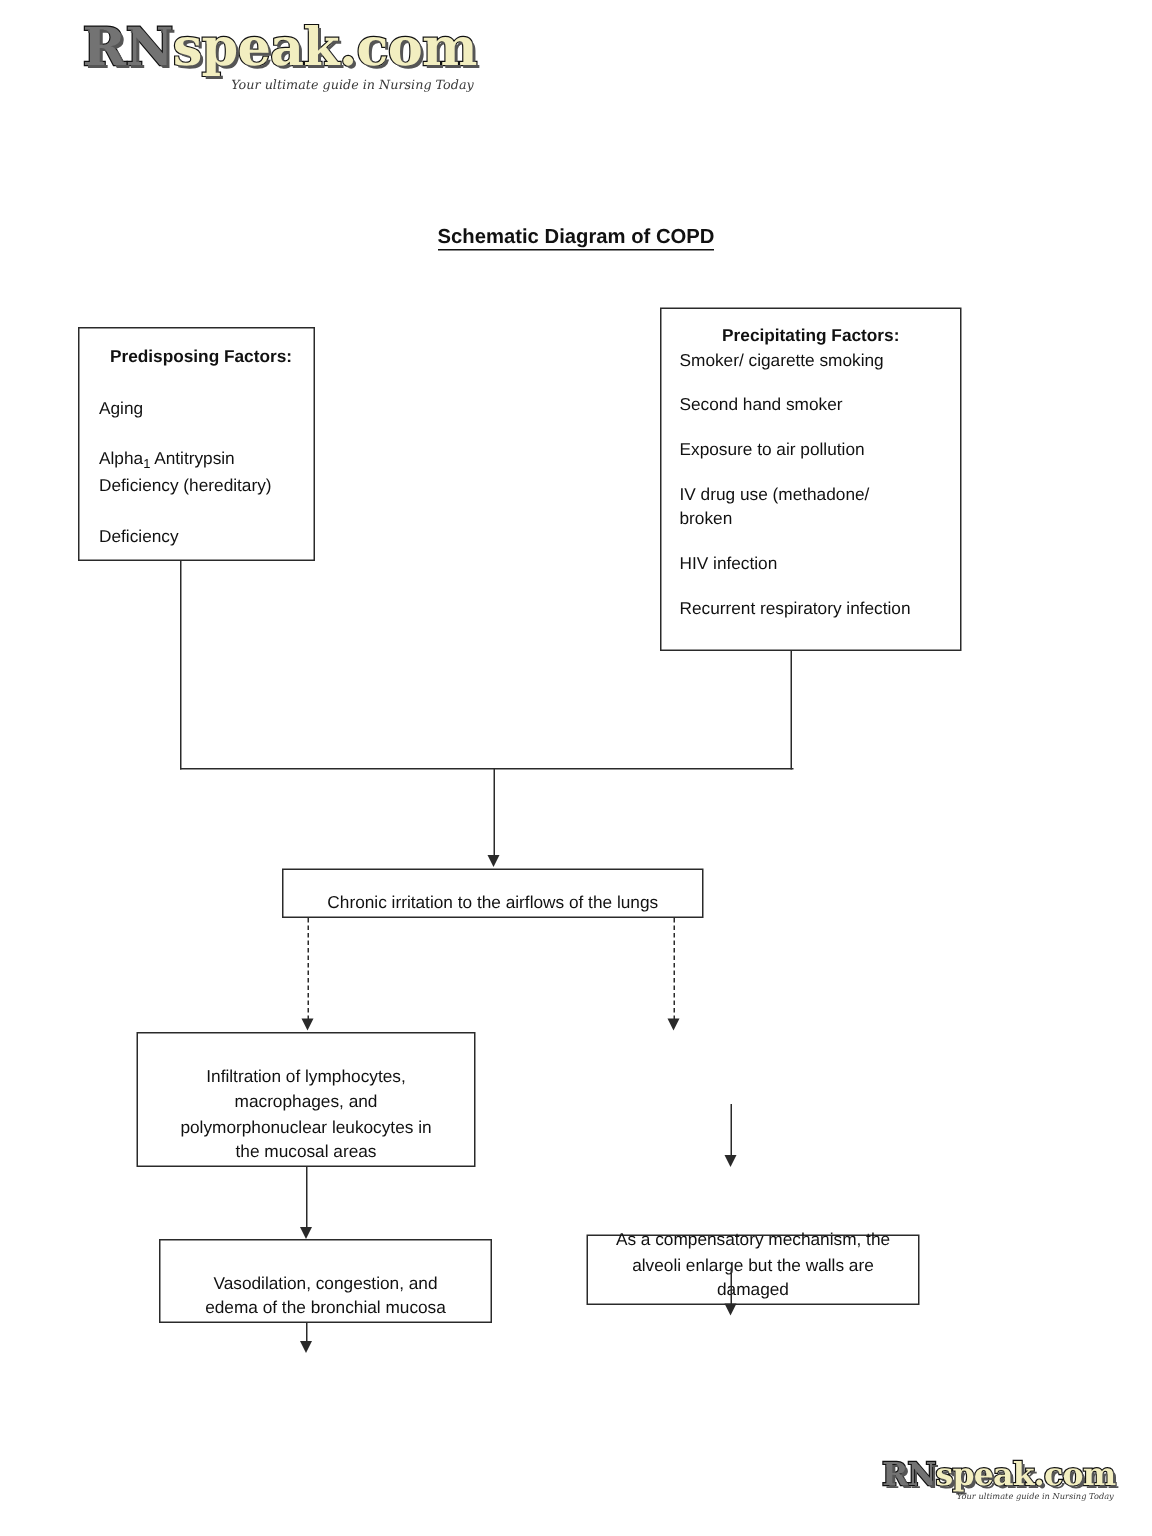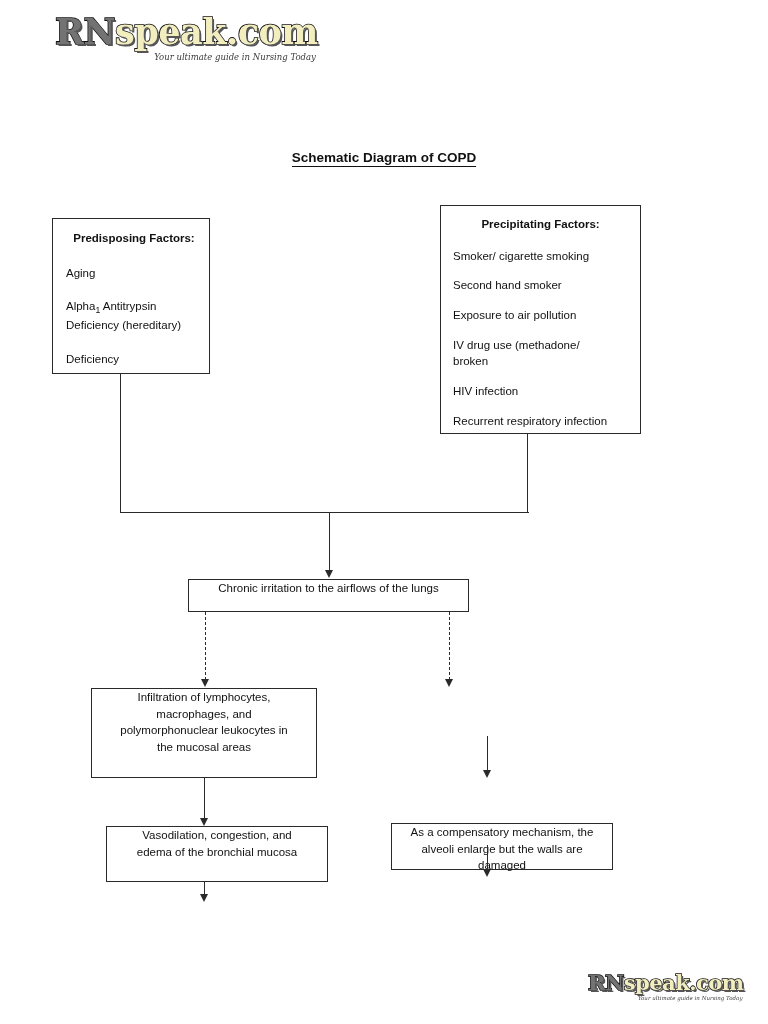--- a/index.html
+++ b/index.html
@@ -84,39 +84,39 @@
   }
   .box-heading {
     font-weight: bold;
     text-align: center;
   }
   .box-line { white-space: pre-wrap; }
   .box-center {
     display: flex;
     flex-direction: column;
     align-items: center;
-    justify-content: flex-start;
+    justify-content: flex-end;
     text-align: center;
     height: 100%;
   }
   .box-center .box-line { width: 100%; }
 
   #box-predisposing {
     left: 52px; top: 218px; width: 158px; height: 156px;
     padding: 11px 0 0 0;
   }
   #box-predisposing .box-heading { margin-bottom: 18px; padding-left: 6px; }
   #box-predisposing .items { padding-left: 13px; }
   #box-predisposing .items .box-line { margin-bottom: 17px; }
 
   #box-precipitating {
     left: 440px; top: 205px; width: 201px; height: 229px;
     padding: 10px 0 0 0;
   }
-  #box-precipitating .box-heading { margin-bottom: 15px; }
+  #box-precipitating .box-heading { }
   #box-precipitating .items { padding-left: 12px; }
   #box-precipitating .items .box-line { margin-bottom: 13px; }
 
   #box-chronic {
     left: 188px; top: 579px; width: 281px; height: 33px;
   }
   #box-infiltration { left: 91px; top: 688px; width: 226px; height: 90px; }
   #box-vasodilation { left: 106px; top: 826px; width: 222px; height: 56px; }
   #box-elastin      { left: 373px; top: 688px; width: 222px; height: 48px; }
   #box-compensatory { left: 391px; top: 779px; width: 222px; height: 47px; margin-top: 44px; }

